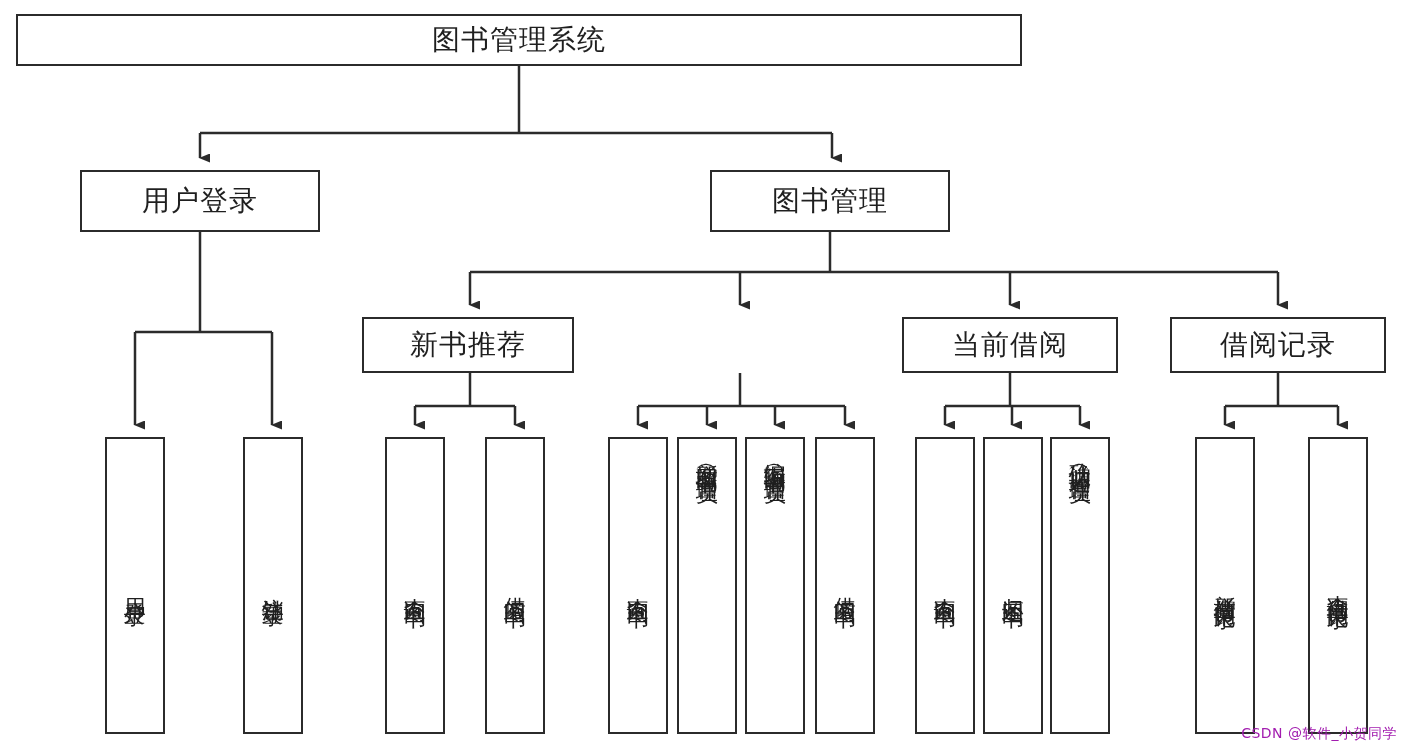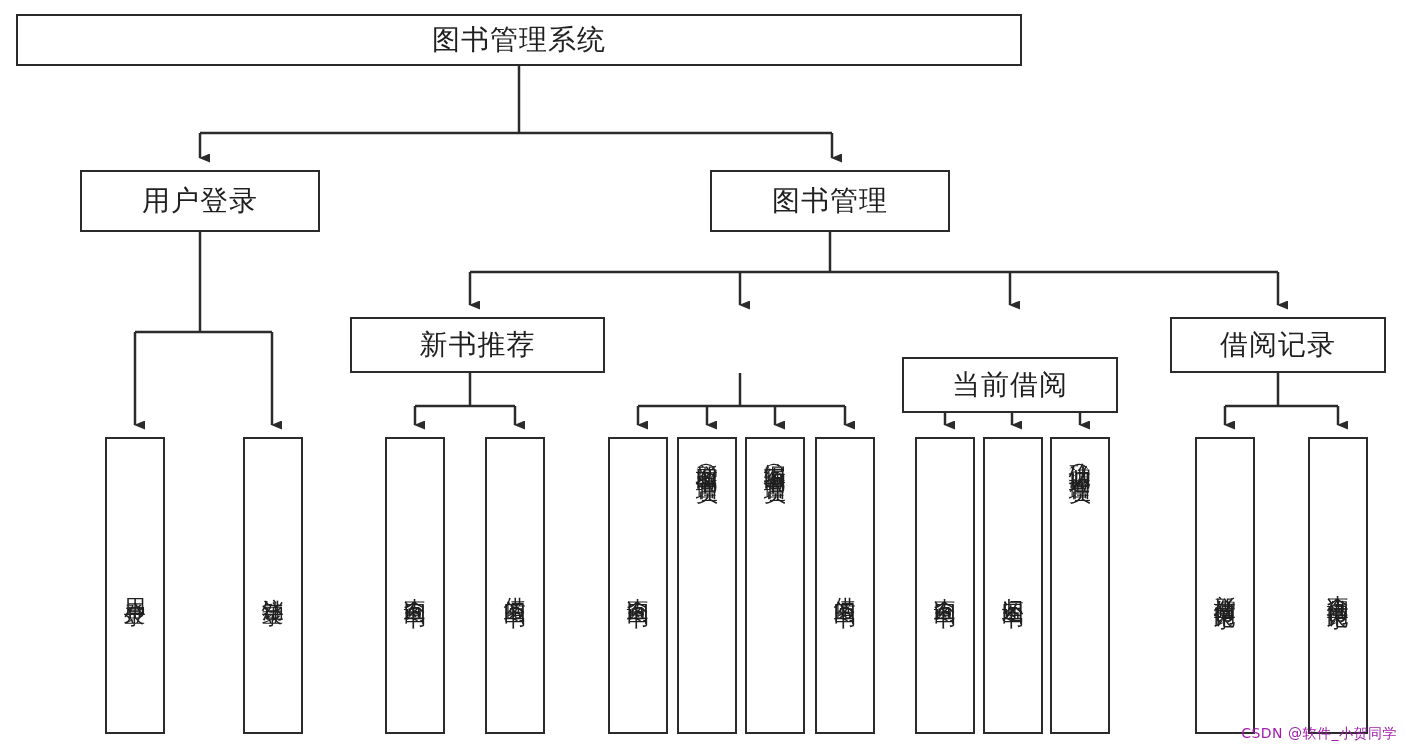--- a/index.html
+++ b/index.html
@@ -145,26 +145,26 @@
   </div>
 
   <div class="node-box" style="left:80px; top:170px; width:240px; height:62px;">
     <span class="node-label-h">用户登录</span>
   </div>
 
   <div class="node-box" style="left:710px; top:170px; width:240px; height:62px;">
     <span class="node-label-h">图书管理</span>
   </div>
 
-  <div class="node-box" style="left:350px; top:317px; width:255px; height:56px;">
+  <div class="node-box" style="left:362px; top:317px; width:212px; height:56px;">
     <span class="node-label-h">新书推荐</span>
   </div>
 
 
-  <div class="node-box" style="left:902px; top:317px; width:216px; height:56px;margin-top:40px;">
+  <div class="node-box" style="left:902px; top:317px; width:216px; height:56px;">
     <span class="node-label-h">当前借阅</span>
   </div>
 
   <div class="node-box" style="left:1170px; top:317px; width:216px; height:56px;">
     <span class="node-label-h">借阅记录</span>
   </div>
 
   <div class="node-box leaf-box center-v" style="left:105px; top:437px; width:60px; height:297px;">
     <span class="node-label-v">用户登录</span>
   </div>

